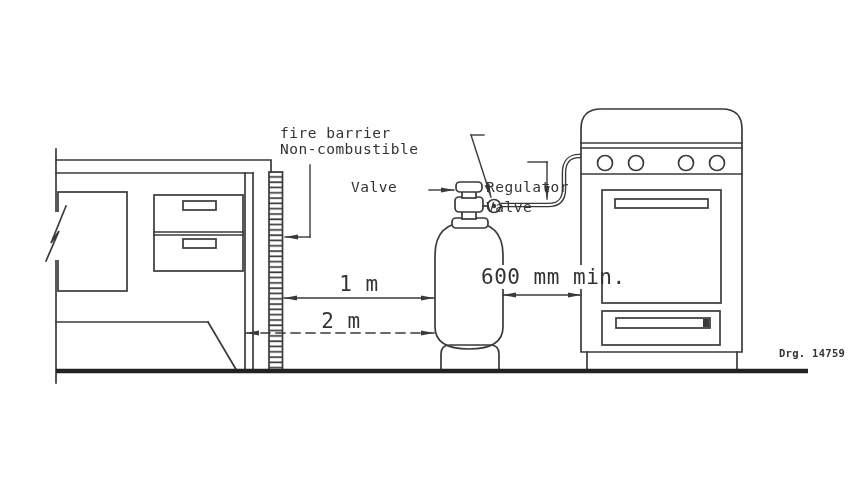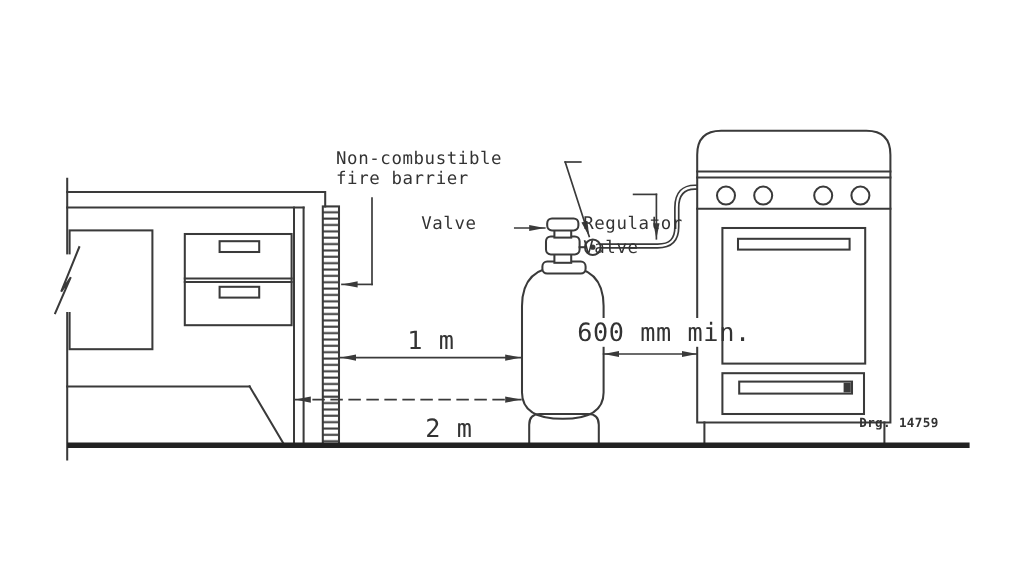--- a/index.html
+++ b/index.html
@@ -140,30 +140,30 @@
       <polyline class="ln thin" points="484,135 471,135"></polyline>
       <line class="ln thin" x1="471" y1="135" x2="491" y2="197" marker-end="url(#ah)"></line>
       <line class="ln thin" x1="528" y1="162" x2="547" y2="162"></line>
       <line class="ln thin" x1="547" y1="162" x2="547" y2="199" marker-end="url(#ah)"></line>
     </g>
 
     <line class="thick" x1="56" y1="371" x2="808" y2="371"></line>
   </svg>
 
   <div class="lbl" style="left:280px;top:126px;">
+    <div>fire barrier</div>
     <div>Non-combustible</div>
-    <div>fire barrier</div>
   </div>
 
   <div class="lbl" style="left:351px;top:180px;">Valve</div>
 
   <div class="lbl" style="left:486px;top:130px;line-height:20px;margin-top:47px;">
     <div>Regulator</div>
     <div>Valve</div>
   </div>
 
   <div class="dim" style="left:329px;top:272px;width:60px;">1 m</div>
-  <div class="dim" style="left:344px;top:309px;width:60px;margin-top:36px;">2 m</div>
+  <div class="dim" style="left:311px;top:309px;width:60px;">2 m</div>
   <div class="dim dim-mask" style="left:479px;top:265px;width:116px;">600 mm min.</div>
 
-  <div class="drg" style="left:716px;top:347px;width:62px;text-align:center;">Drg. 14759</div>
+  <div class="drg" style="left:779px;top:347px;width:62px;text-align:center;">Drg. 14759</div>
 
 </div>
 
 </body></html>

